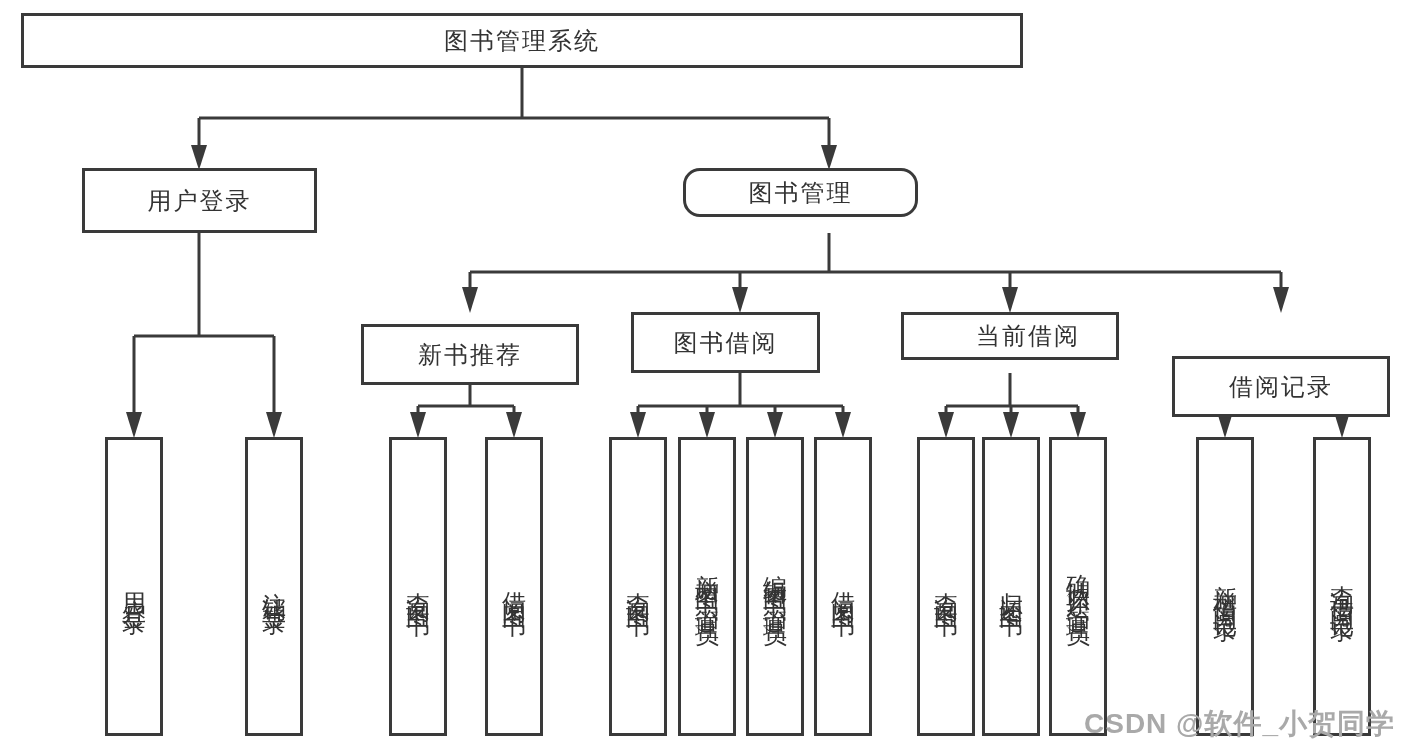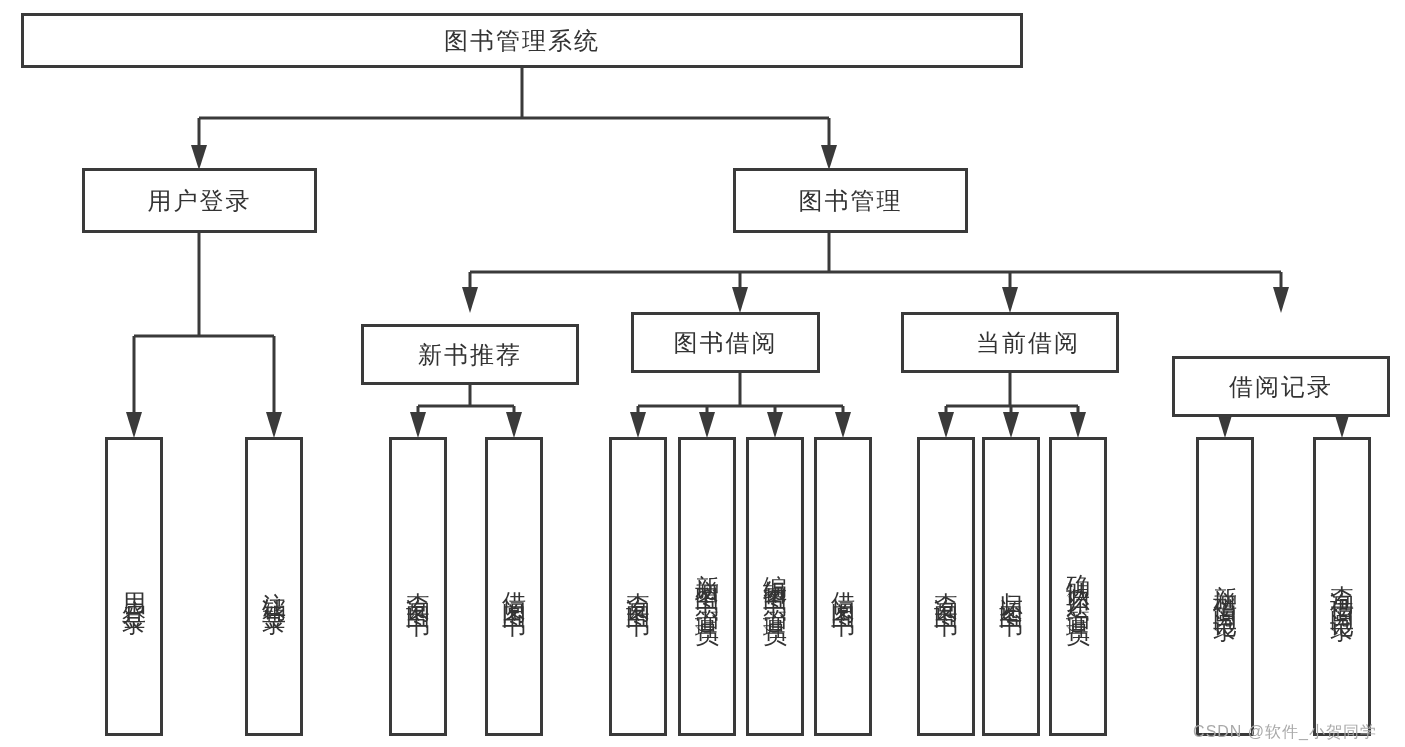--- a/index.html
+++ b/index.html
@@ -34,24 +34,25 @@
     white-space:nowrap;
   }
   .leaf{
     writing-mode:vertical-rl;
     letter-spacing:7px;
     white-space:normal;
     line-height:1;
   }
   .watermark{
     position:absolute;
-    right:28px;bottom:4px;
-    font-size:16px;
+    right:10px;bottom:4px;
+    font-size:28px;
     color:var(--watermark);
     letter-spacing:1px;
+    font-weight:bold;
   }
 </style>
 </head>
 <body>
 
 <div class="canvas">
 
   <svg class="connectors" viewBox="0 0 1405 747" xmlns="http://www.w3.org/2000/svg">
 
     <path d="M522 68 V118 M199 118 H829 M199 118 V150 M829 118 V150"></path>
@@ -84,25 +85,25 @@
     <polygon points="1070,412 1086,412 1078,438"></polygon>
 
     <path d="M1281 373 V405 M1225 405 H1342 M1225 405 V414 M1342 405 V414"></path>
     <polygon points="1217,412 1233,412 1225,438"></polygon>
     <polygon points="1334,412 1350,412 1342,438"></polygon>
   </svg>
 
   <div class="box" style="left:21px;top:13px;width:1002px;height:55px;">图书管理系统</div>
 
   <div class="box" style="left:82px;top:168px;width:235px;height:65px;">用户登录</div>
-  <div class="box" style="left:733px;top:168px;width:235px;height:65px;">图书管理</div>
+  <div class="box" style="left:683px;top:168px;width:235px;height:49px;border-radius:17px;">图书管理</div>
 
   <div class="box" style="left:361px;top:312px;width:218px;height:61px;margin-top:12px;">新书推荐</div>
   <div class="box" style="left:631px;top:312px;width:189px;height:61px;">图书借阅</div>
-  <div class="box" style="left:901px;top:312px;width:218px;height:61px;padding-left:36px;">当前借阅</div>
+  <div class="box" style="left:901px;top:312px;width:218px;height:48px;padding-left:36px;">当前借阅</div>
   <div class="box" style="left:1172px;top:312px;width:218px;height:61px;margin-top:44px;">借阅记录</div>
 
   <div class="box leaf" style="left:105px;top:437px;width:58px;height:299px;">用户登录</div>
   <div class="box leaf" style="left:245px;top:437px;width:58px;height:299px;">注销登录</div>
 
   <div class="box leaf" style="left:389px;top:437px;width:58px;height:299px;">查询图书</div>
   <div class="box leaf" style="left:485px;top:437px;width:58px;height:299px;">借阅图书</div>
 
   <div class="box leaf" style="left:609px;top:437px;width:58px;height:299px;">查询图书</div>
   <div class="box leaf" style="left:678px;top:437px;width:58px;height:299px;">新增图书（管理员）</div>

